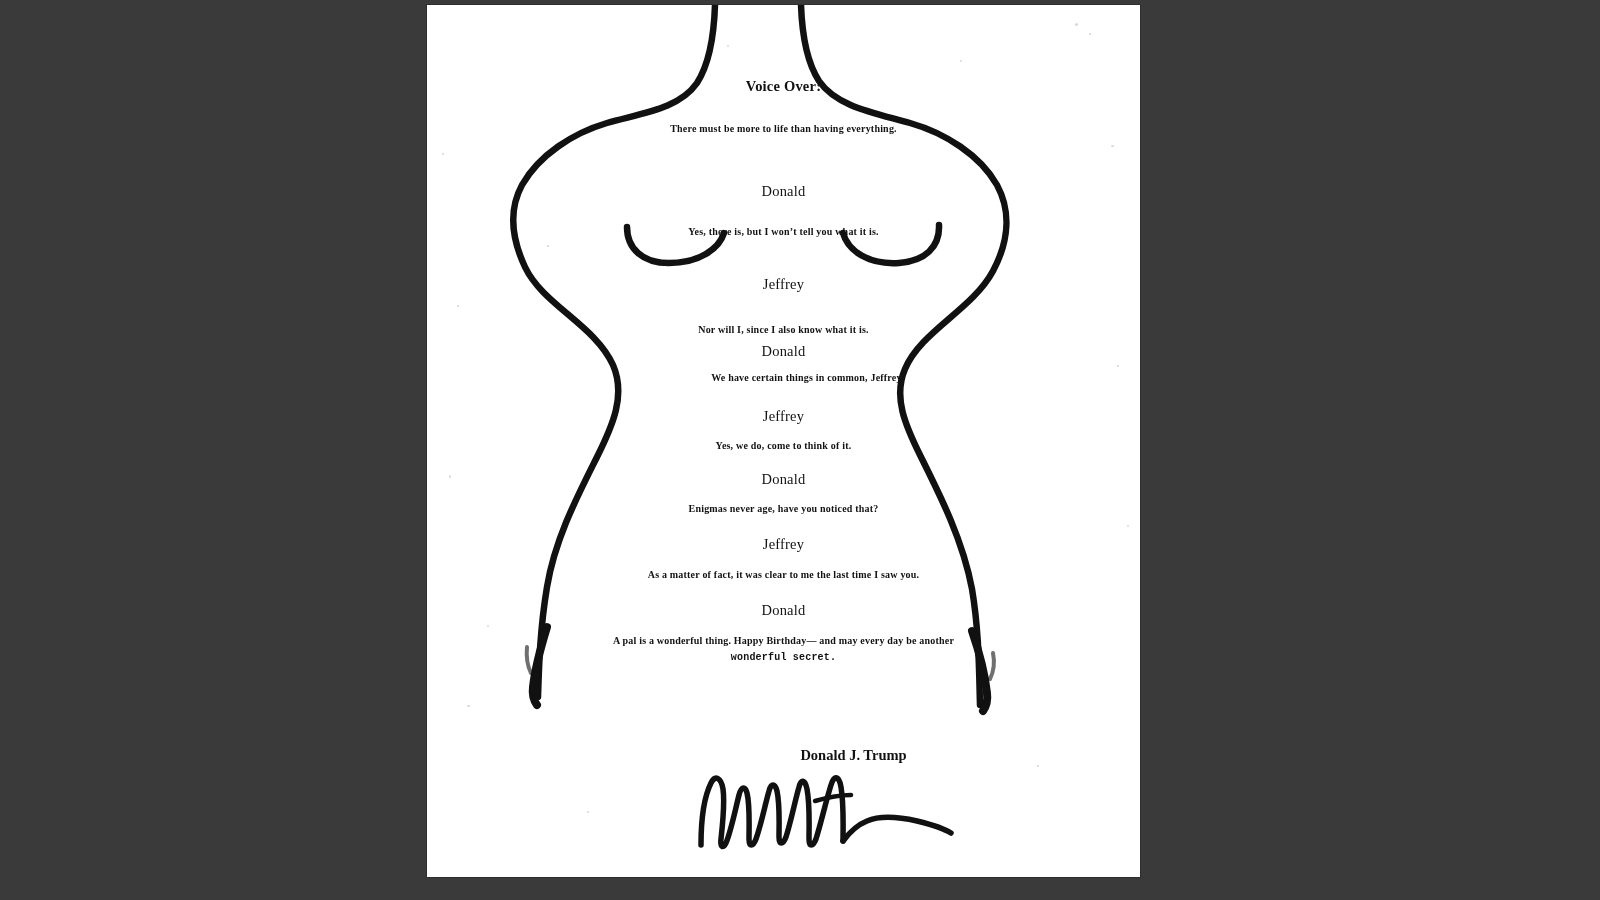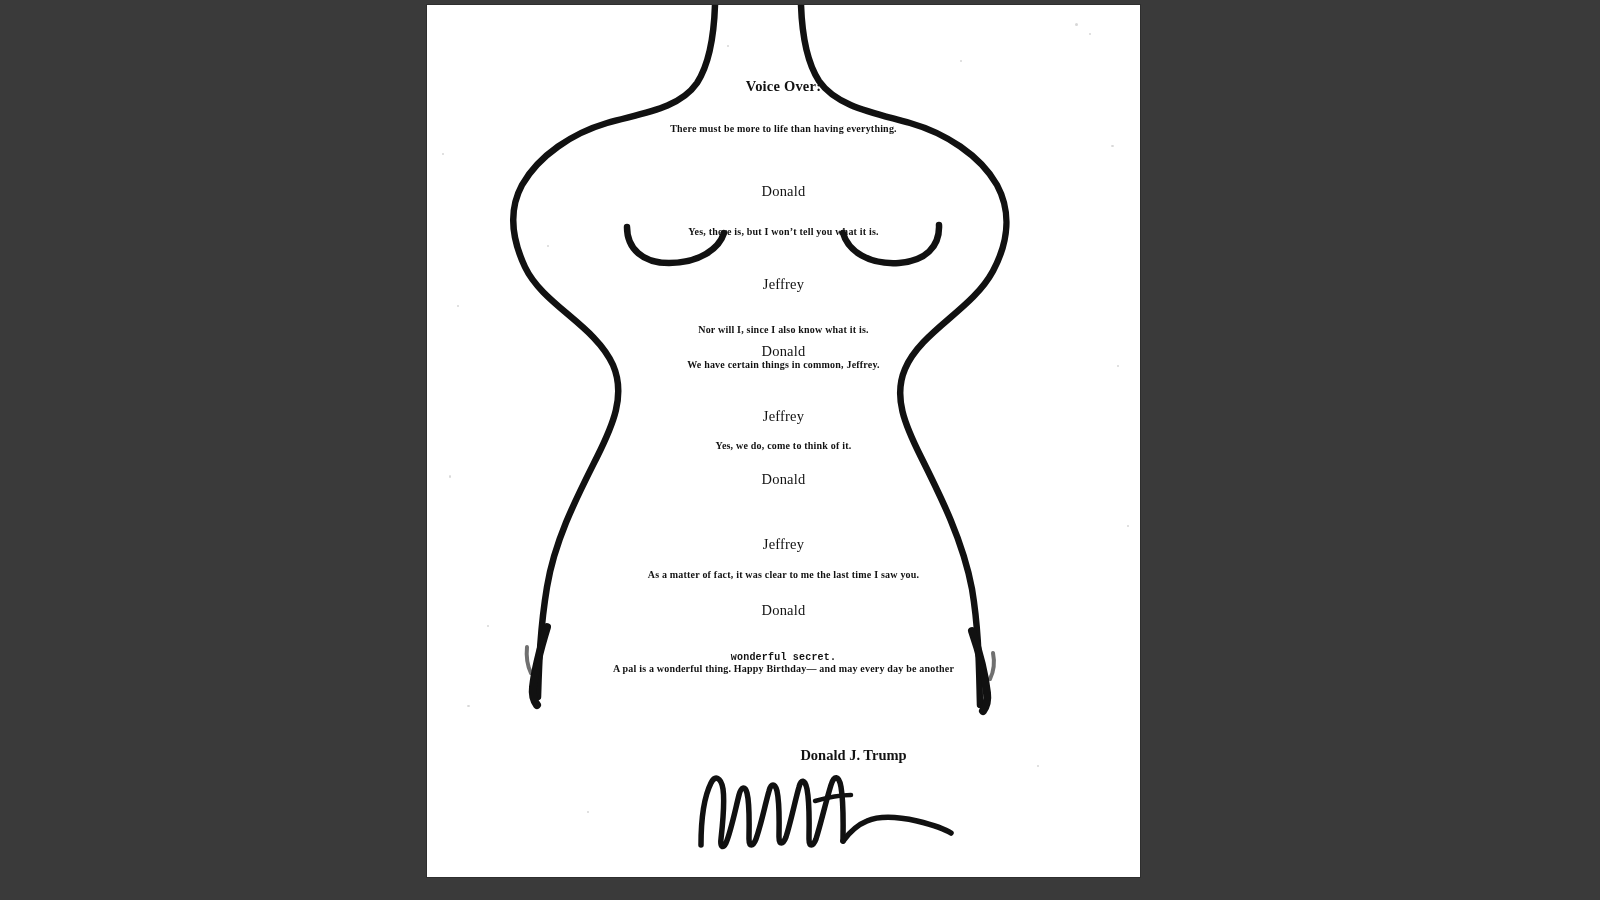--- a/index.html
+++ b/index.html
@@ -142,32 +142,33 @@
       <div class="line vo" style="top:73px;">Voice Over:</div>
       <div class="line dialog" style="top:118px;">There must be more to life than having everything.</div>
 
       <div class="line speaker" style="top:178px;">Donald</div>
       <div class="line dialog" style="top:221px;">Yes, there is, but I won’t tell you what it is.</div>
 
       <div class="line speaker" style="top:271px;">Jeffrey</div>
       <div class="line dialog" style="top:319px;">Nor will I, since I also know what it is.</div>
 
       <div class="line speaker" style="top:338px;">Donald</div>
-      <div class="line dialog" style="top:354px;">We have certain things in common, Jeffrey.</div>
+      <div class="line dialog" style="top:367px;padding-left:24px;">We have certain things in common, Jeffrey.</div>
 
       <div class="line speaker" style="top:403px;">Jeffrey</div>
       <div class="line dialog" style="top:435px;">Yes, we do, come to think of it.</div>
 
       <div class="line speaker" style="top:466px;">Donald</div>
+      <div class="line dialog" style="top:498px;">Enigmas never age, have you noticed that?</div>
 
       <div class="line speaker" style="top:531px;">Jeffrey</div>
       <div class="line dialog" style="top:564px;">As a matter of fact, it was clear to me the last time I saw you.</div>
 
       <div class="line speaker" style="top:597px;">Donald</div>
-      <div class="line dialog" style="top:630px;margin-top:28px;">A pal is a wonderful thing. Happy Birthday— and may every day be another</div>
+      <div class="line dialog" style="top:630px;">A pal is a wonderful thing. Happy Birthday— and may every day be another</div>
       <div class="line dialog" style="top:647px;font-family:Liberation Mono, monospace;">wonderful secret.</div>
     </div>
 
     <div id="sigline">Donald J. Trump</div>
 
     <svg id="signature" viewBox="0 0 260 100" aria-hidden="true">
       <g fill="none" stroke="#111111" stroke-linecap="round" stroke-linejoin="round">
         <path d="M6 88 C6 60 10 38 16 26 C20 18 26 20 28 32 C30 46 28 64 26 82 C25 90 28 92 31 86 C36 74 40 54 44 38 C46 30 50 28 52 36 C55 48 54 68 54 82 C54 90 58 90 61 82 C66 68 70 48 74 34 C76 26 80 26 82 34 C85 48 84 66 84 80 C84 88 88 88 91 80 C96 64 100 44 104 30 C106 22 110 22 112 32 C115 48 114 66 114 82 C114 90 118 90 121 82 C126 66 131 44 136 28 C139 18 144 18 146 30 C149 48 148 70 148 84" stroke-width="5.5"></path>
         <path d="M148 84 C154 76 162 68 172 64 C186 58 204 60 222 64 C238 68 250 72 256 76" stroke-width="5.5"></path>
         <path d="M120 44 C134 40 146 38 156 38" stroke-width="4.5"></path>

